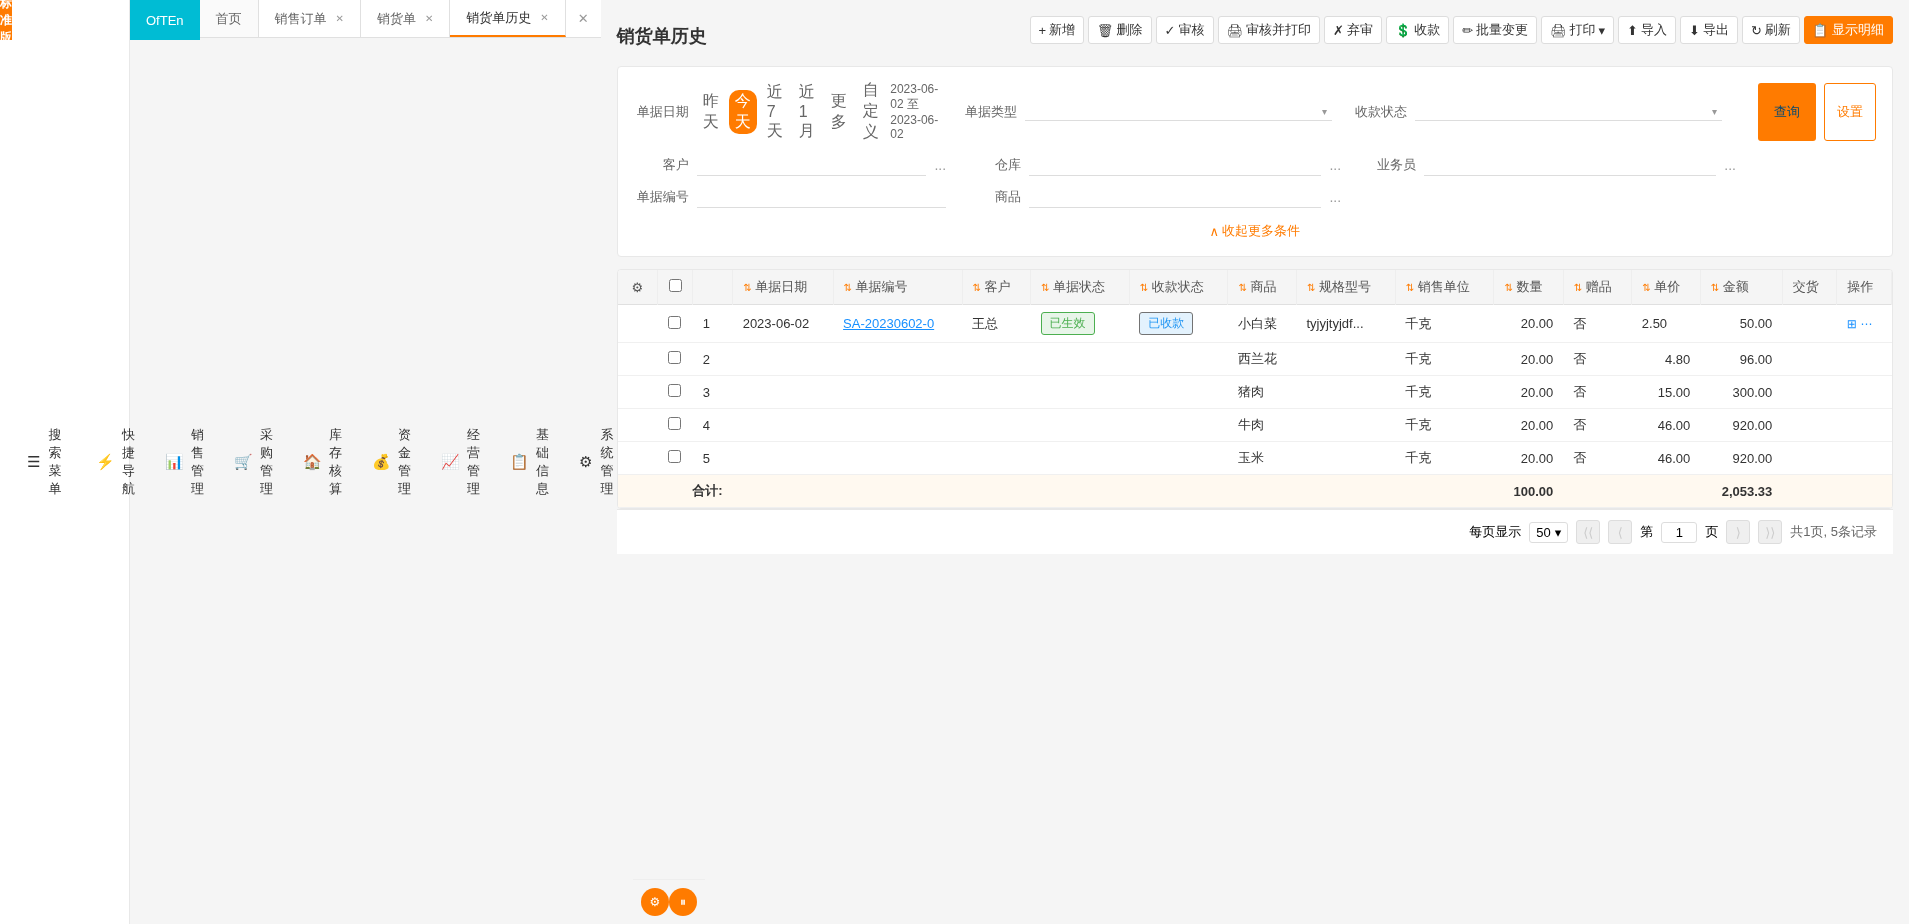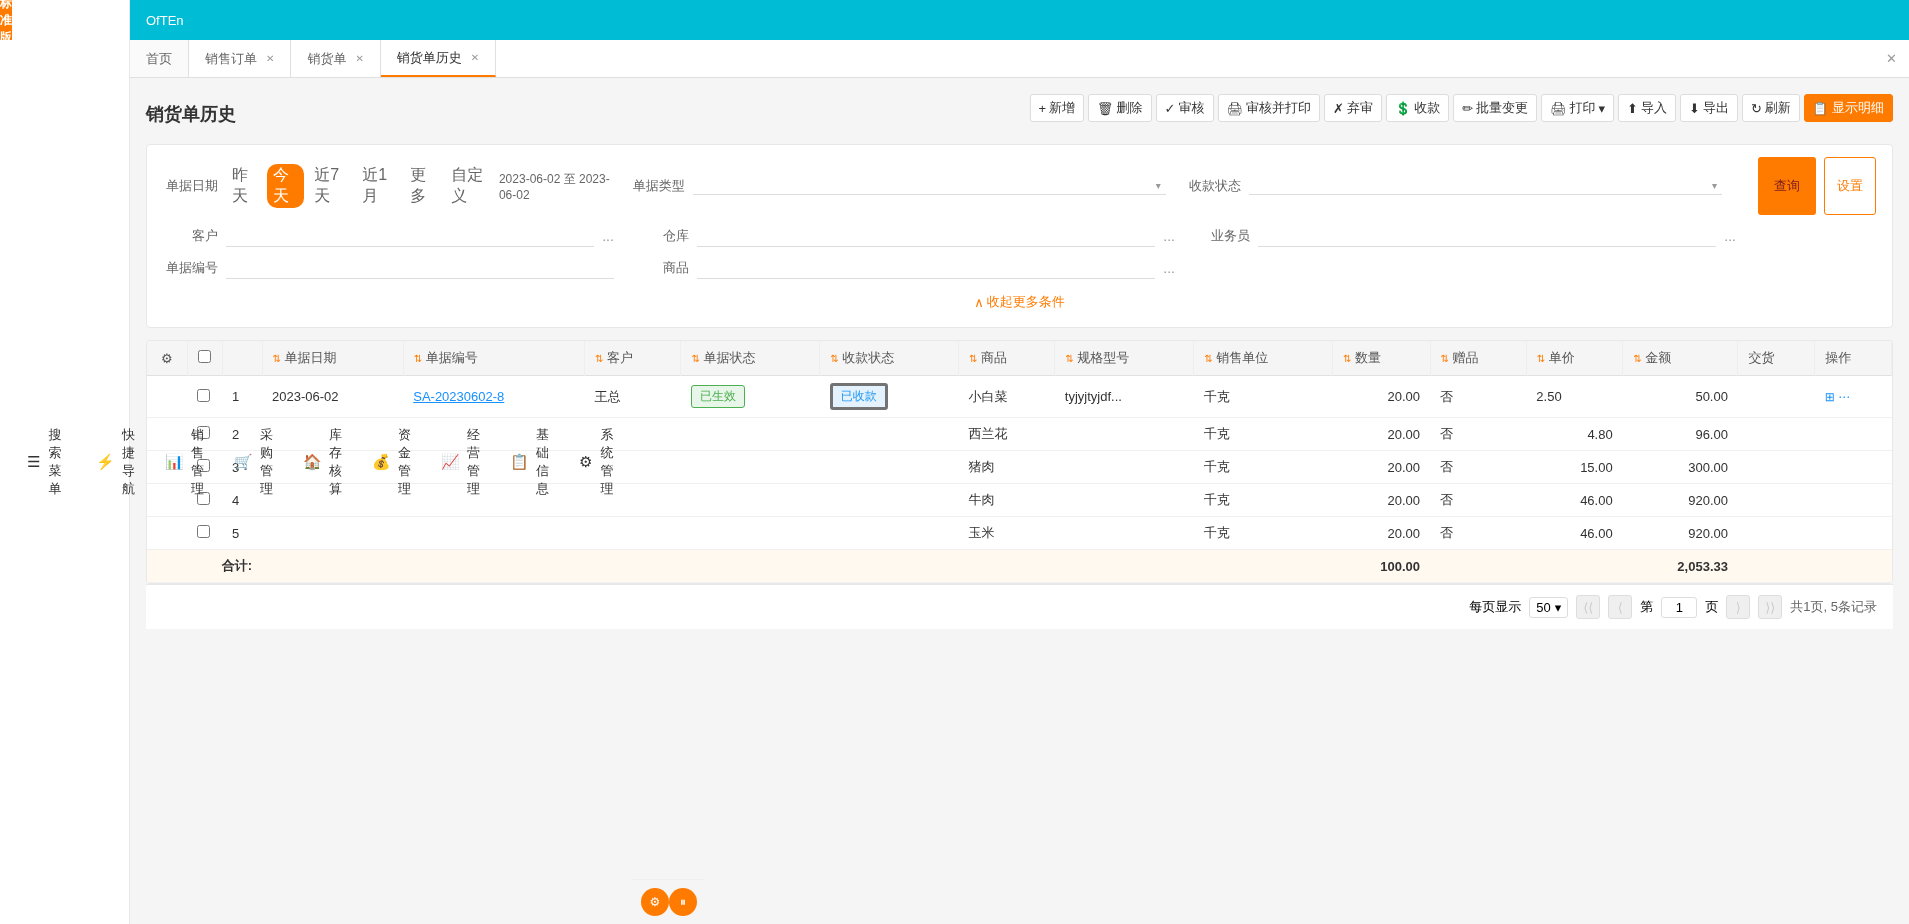--- a/index.html
+++ b/index.html
@@ -52,21 +52,20 @@
       justify-content: center;
       color: white;
       cursor: pointer;
       font-size: 12px;
     }
 
     
     .main {
       flex: 1;
       display: flex;
-      flex-direction: column;
       height: 100%;
       overflow: hidden;
     }
 
     
     .tab-bar {
       display: flex;
       align-items: center;
       background: #fff;
       border-bottom: 1px solid #e0e0e0;
@@ -208,21 +207,21 @@
       padding: 4px 0;
       margin-top: 2px;
     }
     .action-btns {
       display: flex;
       gap: 8px;
       margin-left: 16px;
     }
     .query-btn {
       background: #ff7b00;
-      color: #7f1d1d;
+      color: #0c4a6e;
       border: none;
       padding: 20px 16px;
       border-radius: 3px;
       cursor: pointer;
       font-size: 13px;
     }
     .set-btn {
       background: white;
       color: #ff7b00;
       border: 1px solid #ff7b00;
@@ -266,21 +265,21 @@
     }
     .th-settings { width: 40px; text-align: center; }
     .th-checkbox { width: 35px; text-align: center; }
     .status-badge {
       display: inline-block;
       padding: 2px 8px;
       border-radius: 3px;
       font-size: 12px;
     }
     .status-active { background: #e8f5e9; color: #4caf50; border: 1px solid #4caf50; }
-    .status-paid { background: #e3f2fd; color: #2196f3; border: 3px solid #737373; }
+    .status-paid { background: #e3f2fd; color: #2196f3; border: 1px solid #737373; }
     .link-text { color: #1890ff; cursor: pointer; text-decoration: underline; }
     .action-link { color: #1890ff; cursor: pointer; font-size: 12px; }
 
     
     .pagination {
       display: flex;
       align-items: center;
       justify-content: flex-end;
       padding: 10px 16px;
       background: white;
@@ -592,21 +591,21 @@
             <th>交货</th>
             <th>操作</th>
           </tr>
         </thead>
         <tbody id="table-body">
         <tr>
               <td></td>
               <td><input type="checkbox" style=""></td>
               <td>1</td>
               <td>2023-06-02</td>
-              <td><span class="link-text">SA-20230602-8</span></td>
+              <td><span class="link-text">SA-20230602-0</span></td>
               <td>王总</td>
               <td><span class="status-badge status-active">已生效</span></td>
               <td><span class="status-badge status-paid">已收款</span></td>
               <td>小白菜</td>
               <td>tyjyjtyjdf...</td>
               <td>千克</td>
               <td style="text-align: right;">20.00</td>
               <td>否</td>
               <td style="text-align: left;">2.50</td>
               <td style="text-align: right;">50.00</td>

